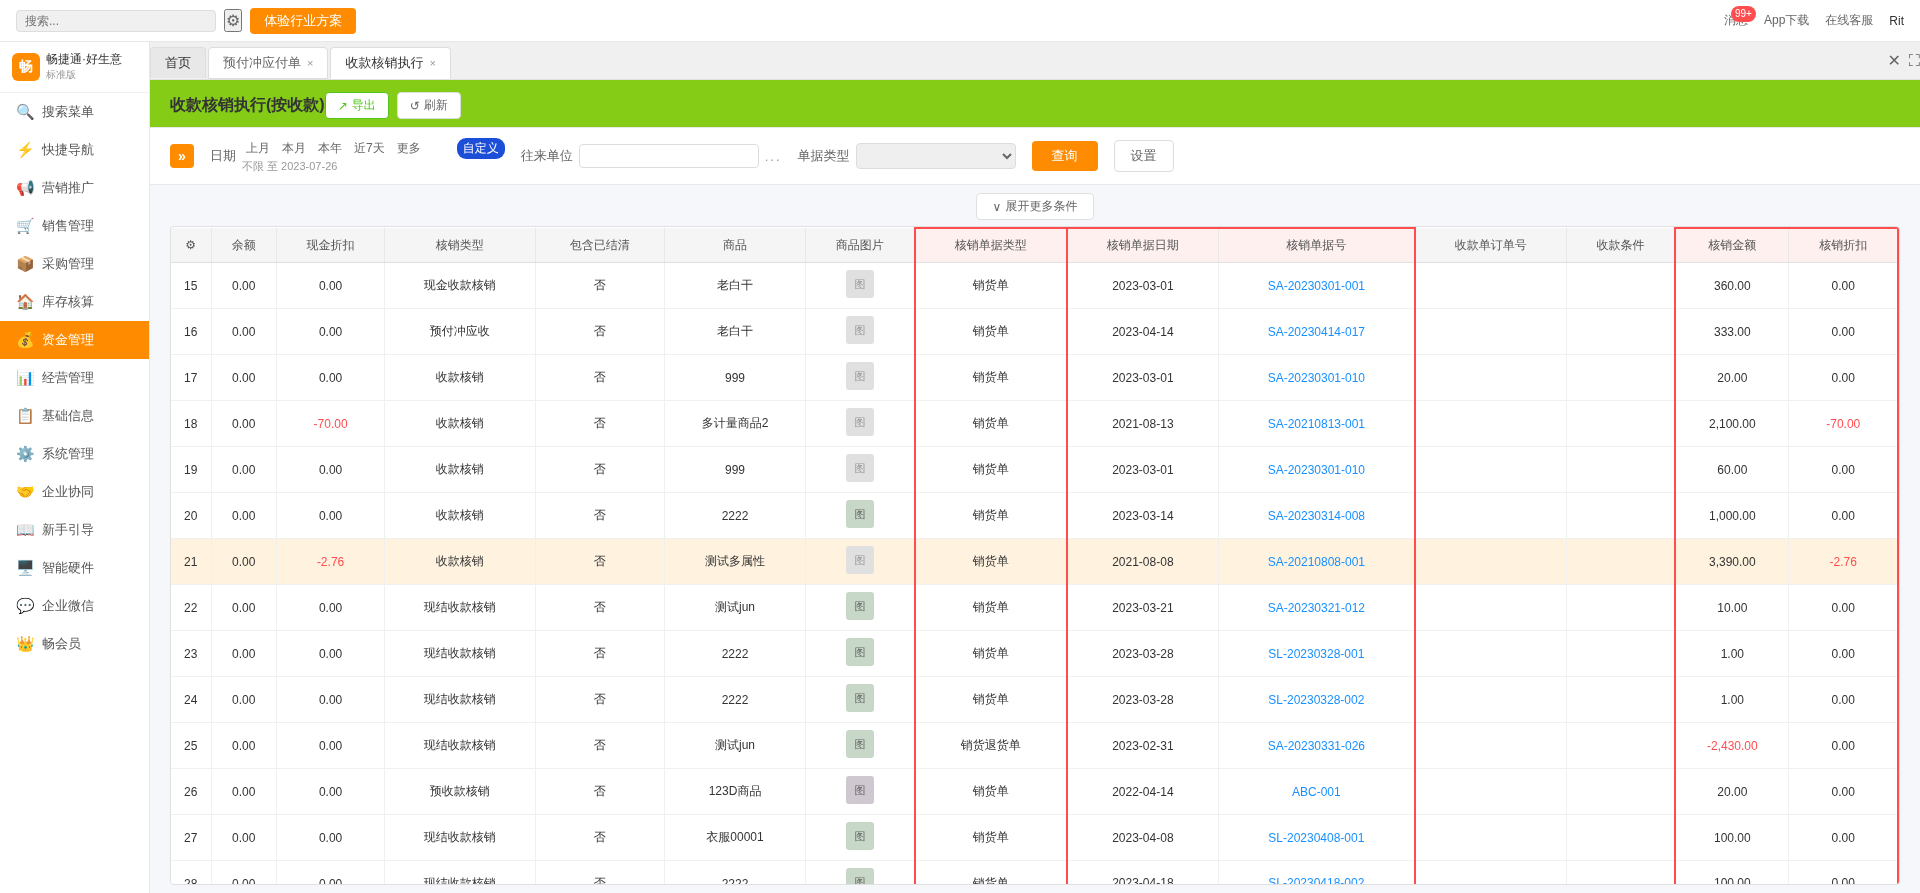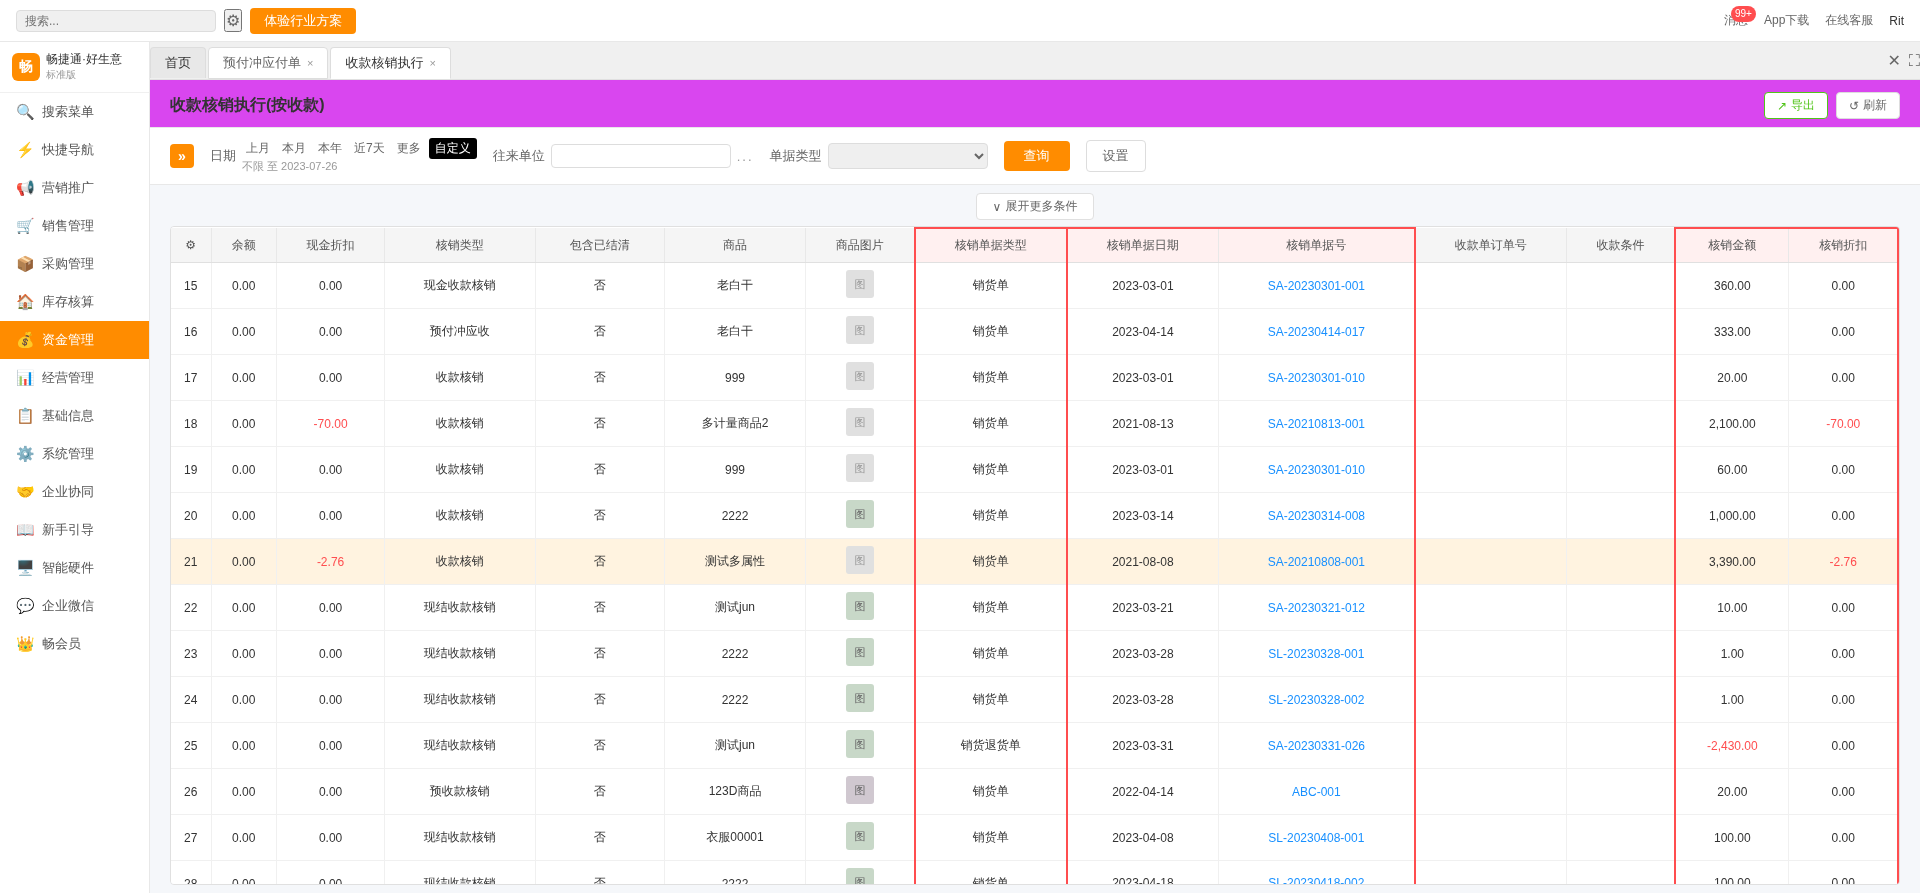--- a/index.html
+++ b/index.html
@@ -136,26 +136,25 @@
     }
     .tab .tab-close { font-size: 11px; color: #999; cursor: pointer; margin-left: 2px; }
     .tab-bar-end { margin-left: auto; display: flex; gap: 8px; align-items: center; }
     .tab-bar-end span { font-size: 16px; cursor: pointer; color: #666; }
 
     
     .page-content { flex: 1; overflow: hidden; display: flex; flex-direction: column; padding: 0; background: #f5f7fa; }
 
     
     .page-header {
-      background: #d946ef;
+      background: #84cc16;
       padding: 12px 20px 8px 20px;
       border-bottom: 1px solid #e8e8e8;
       display: flex;
       align-items: center;
-      justify-content: space-between;
     }
     .page-title { font-size: 16px; font-weight: bold; color: #333; }
     .header-actions { display: flex; gap: 8px; }
     .btn-export {
       border: 1px solid #52c41a;
       color: #52c41a;
       background: #fff;
       border-radius: 4px;
       padding: 4px 12px;
       cursor: pointer;
@@ -207,24 +206,25 @@
     .filter-date-row { display: flex; align-items: center; gap: 4px; }
     .date-btn {
       border: none;
       background: none;
       color: #666;
       cursor: pointer;
       font-size: 12px;
       padding: 2px 4px;
     }
     .date-btn.custom {
-      background: #000000;
+      background: #1d4ed8;
       color: #fff;
-      border-radius: 3px;
+      border-radius: 9px;
       padding: 2px 6px;
+      margin-left: 28px;
     }
     .date-range-text { font-size: 11px; color: #999; }
     .filter-input {
       border: 1px solid #ddd;
       border-radius: 4px;
       padding: 4px 8px;
       width: 180px;
       font-size: 12px;
     }
     .filter-dots { color: #999; letter-spacing: 2px; }
@@ -695,21 +695,21 @@
     <td>0.00</td>
     <td>0.00</td>
     <td>现结收款核销</td>
     <td>否</td>
     <td>测试jun</td>
     <td><svg width="28" height="28" viewBox="0 0 28 28">
                       <rect width="28" height="28" fill="#c8d8c8" rx="3"></rect>
                       <text x="14" y="18" text-anchor="middle" font-size="11" fill="#666">图</text>
                     </svg></td>
     <td style="border-left:2px solid #ff4d4f; border-right:2px solid #ff4d4f; ">销货退货单</td>
-    <td style="border-left:2px solid #ff4d4f; ">2023-03-31</td>
+    <td style="border-left:2px solid #ff4d4f; ">2023-02-31</td>
     <td style="border-right:2px solid #ff4d4f; "><a class="link-text">SA-20230331-026</a></td>
     <td></td>
     <td></td>
     <td style="border-left:2px solid #ff4d4f; " class="red-text">-2,430.00</td>
     <td style="border-right:2px solid #ff4d4f; ">0.00</td>
   </tr>
                 <tr>
     <td>26</td>
     <td>0.00</td>
     <td>0.00</td>

